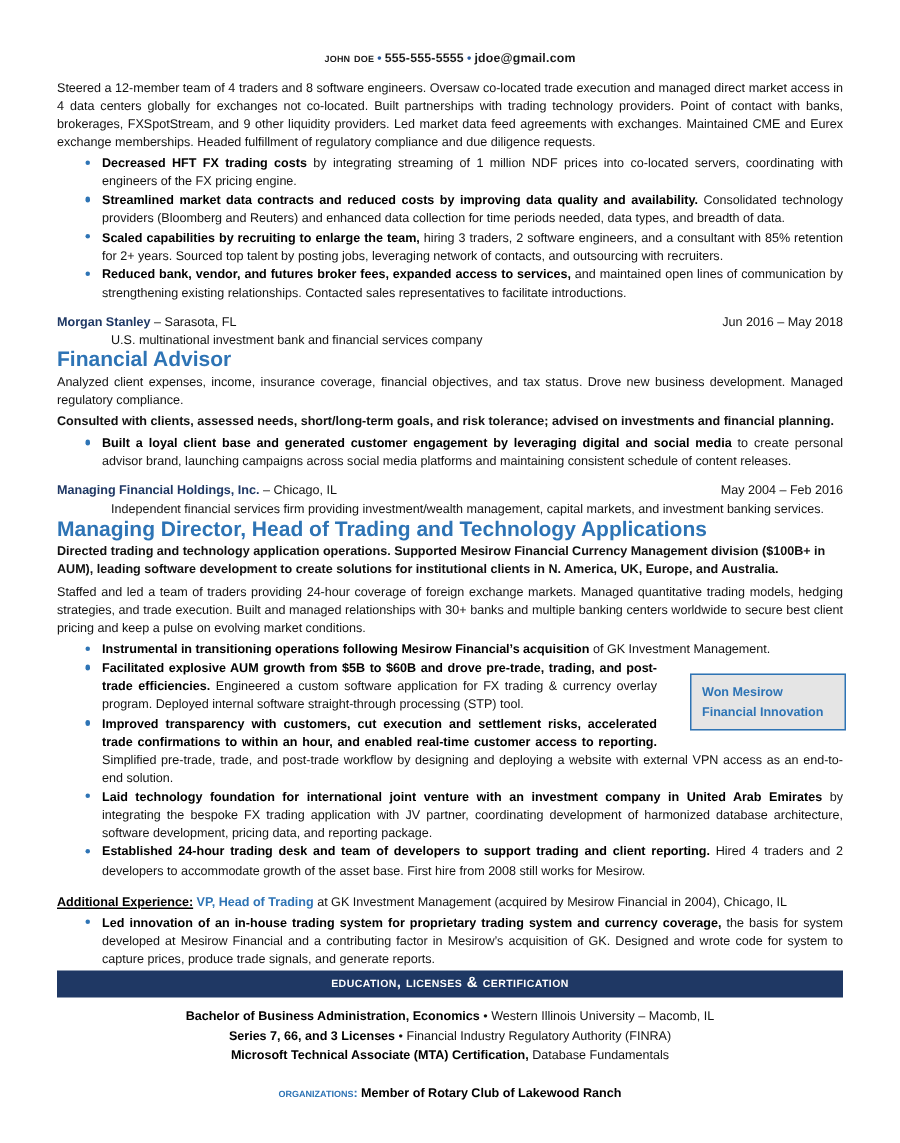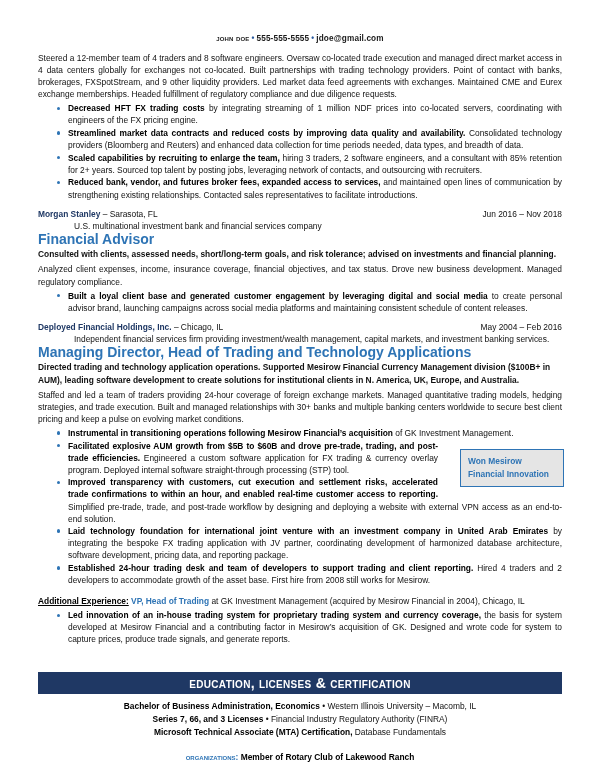--- a/index.html
+++ b/index.html
@@ -137,25 +137,25 @@
     font-size: 8.4px;
     line-height: 12.1px;
     margin-top: 9px;
     color: #111;
   }
   .addl-label { font-weight: 700; color: #000; text-decoration: underline; }
   .addl-role { color: #2e74b5; font-weight: 700; }
 
   
   .section-bar {
-    margin-top: 26px;
+    margin-top: 2px;
     background: #1f3864;
     color: #ffffff;
     text-align: center;
-    font-size: 14px;
+    font-size: 10px;
     font-weight: 700;
     letter-spacing: .3px;
     padding: 3px 0 3.5px 0;
     font-variant: small-caps;
     text-transform: lowercase;
   }
   .edu-lines {
     text-align: center;
     margin-top: 6px;
   }
@@ -192,32 +192,32 @@
 
   <ul class="bullets">
     <li><b>Decreased HFT FX trading costs</b><span> by integrating streaming of 1 million NDF prices into co-located servers, coordinating with engineers of the FX pricing engine.</span></li>
     <li><b>Streamlined market data contracts and reduced costs by improving data quality and availability.</b><span> Consolidated technology providers (Bloomberg and Reuters) and enhanced data collection for time periods needed, data types, and breadth of data.</span></li>
     <li><b>Scaled capabilities by recruiting to enlarge the team,</b><span> hiring 3 traders, 2 software engineers, and a consultant with 85% retention for 2+ years. Sourced top talent by posting jobs, leveraging network of contacts, and outsourcing with recruiters.</span></li>
     <li><b>Reduced bank, vendor, and futures broker fees, expanded access to services,</b><span> and maintained open lines of communication by strengthening existing relationships. Contacted sales representatives to facilitate introductions.</span></li>
   </ul>
 
   <div class="job-head">
     <div><span class="job-company">Morgan Stanley</span><span class="job-loc"> – Sarasota, FL</span></div>
-    <div class="job-dates">Jun 2016 – Nov 2018</div>
+    <div class="job-dates">Jun 2016 – May 2018</div>
   </div>
   <div class="job-desc">U.S. multinational investment bank and financial services company</div>
   <div class="job-title">Financial Advisor</div>
+  <p class="para">Analyzed client expenses, income, insurance coverage, financial objectives, and tax status. Drove new business development. Managed regulatory compliance.</p>
   <p class="para lead">Consulted with clients, assessed needs, short/long-term goals, and risk tolerance; advised on investments and financial planning.</p>
-  <p class="para">Analyzed client expenses, income, insurance coverage, financial objectives, and tax status. Drove new business development. Managed regulatory compliance.</p>
   <ul class="bullets">
     <li><b>Built a loyal client base and generated customer engagement by leveraging digital and social media</b><span> to create personal advisor brand, launching campaigns across social media platforms and maintaining consistent schedule of content releases.</span></li>
   </ul>
 
   <div class="job-head">
-    <div><span class="job-company">Deployed Financial Holdings, Inc.</span><span class="job-loc"> – Chicago, IL</span></div>
+    <div><span class="job-company">Managing Financial Holdings, Inc.</span><span class="job-loc"> – Chicago, IL</span></div>
     <div class="job-dates">May 2004 – Feb 2016</div>
   </div>
   <div class="job-desc">Independent financial services firm providing investment/wealth management, capital markets, and investment banking services.</div>
   <div class="job-title">Managing Director, Head of Trading and Technology Applications</div>
   <p class="para lead">Directed trading and technology application operations. Supported Mesirow Financial Currency Management division ($100B+ in AUM), leading software development to create solutions for institutional clients in N. America, UK, Europe, and Australia.</p>
   <p class="para">Staffed and led a team of traders providing 24-hour coverage of foreign exchange markets. Managed quantitative trading models, hedging strategies, and trade execution. Built and managed relationships with 30+ banks and multiple banking centers worldwide to secure best client pricing and keep a pulse on evolving market conditions.</p>
 
   <ul class="bullets">
     <li><b>Instrumental in transitioning operations following Mesirow Financial’s acquisition</b><span> of GK Investment Management.</span></li>
     <li><span class="wrap-float"></span><b>Facilitated explosive AUM growth from $5B to $60B and drove pre-trade, trading, and post-trade efficiencies.</b><span> Engineered a custom software application for FX trading &amp; currency overlay program. Deployed internal software straight-through processing (STP) tool.</span></li>

